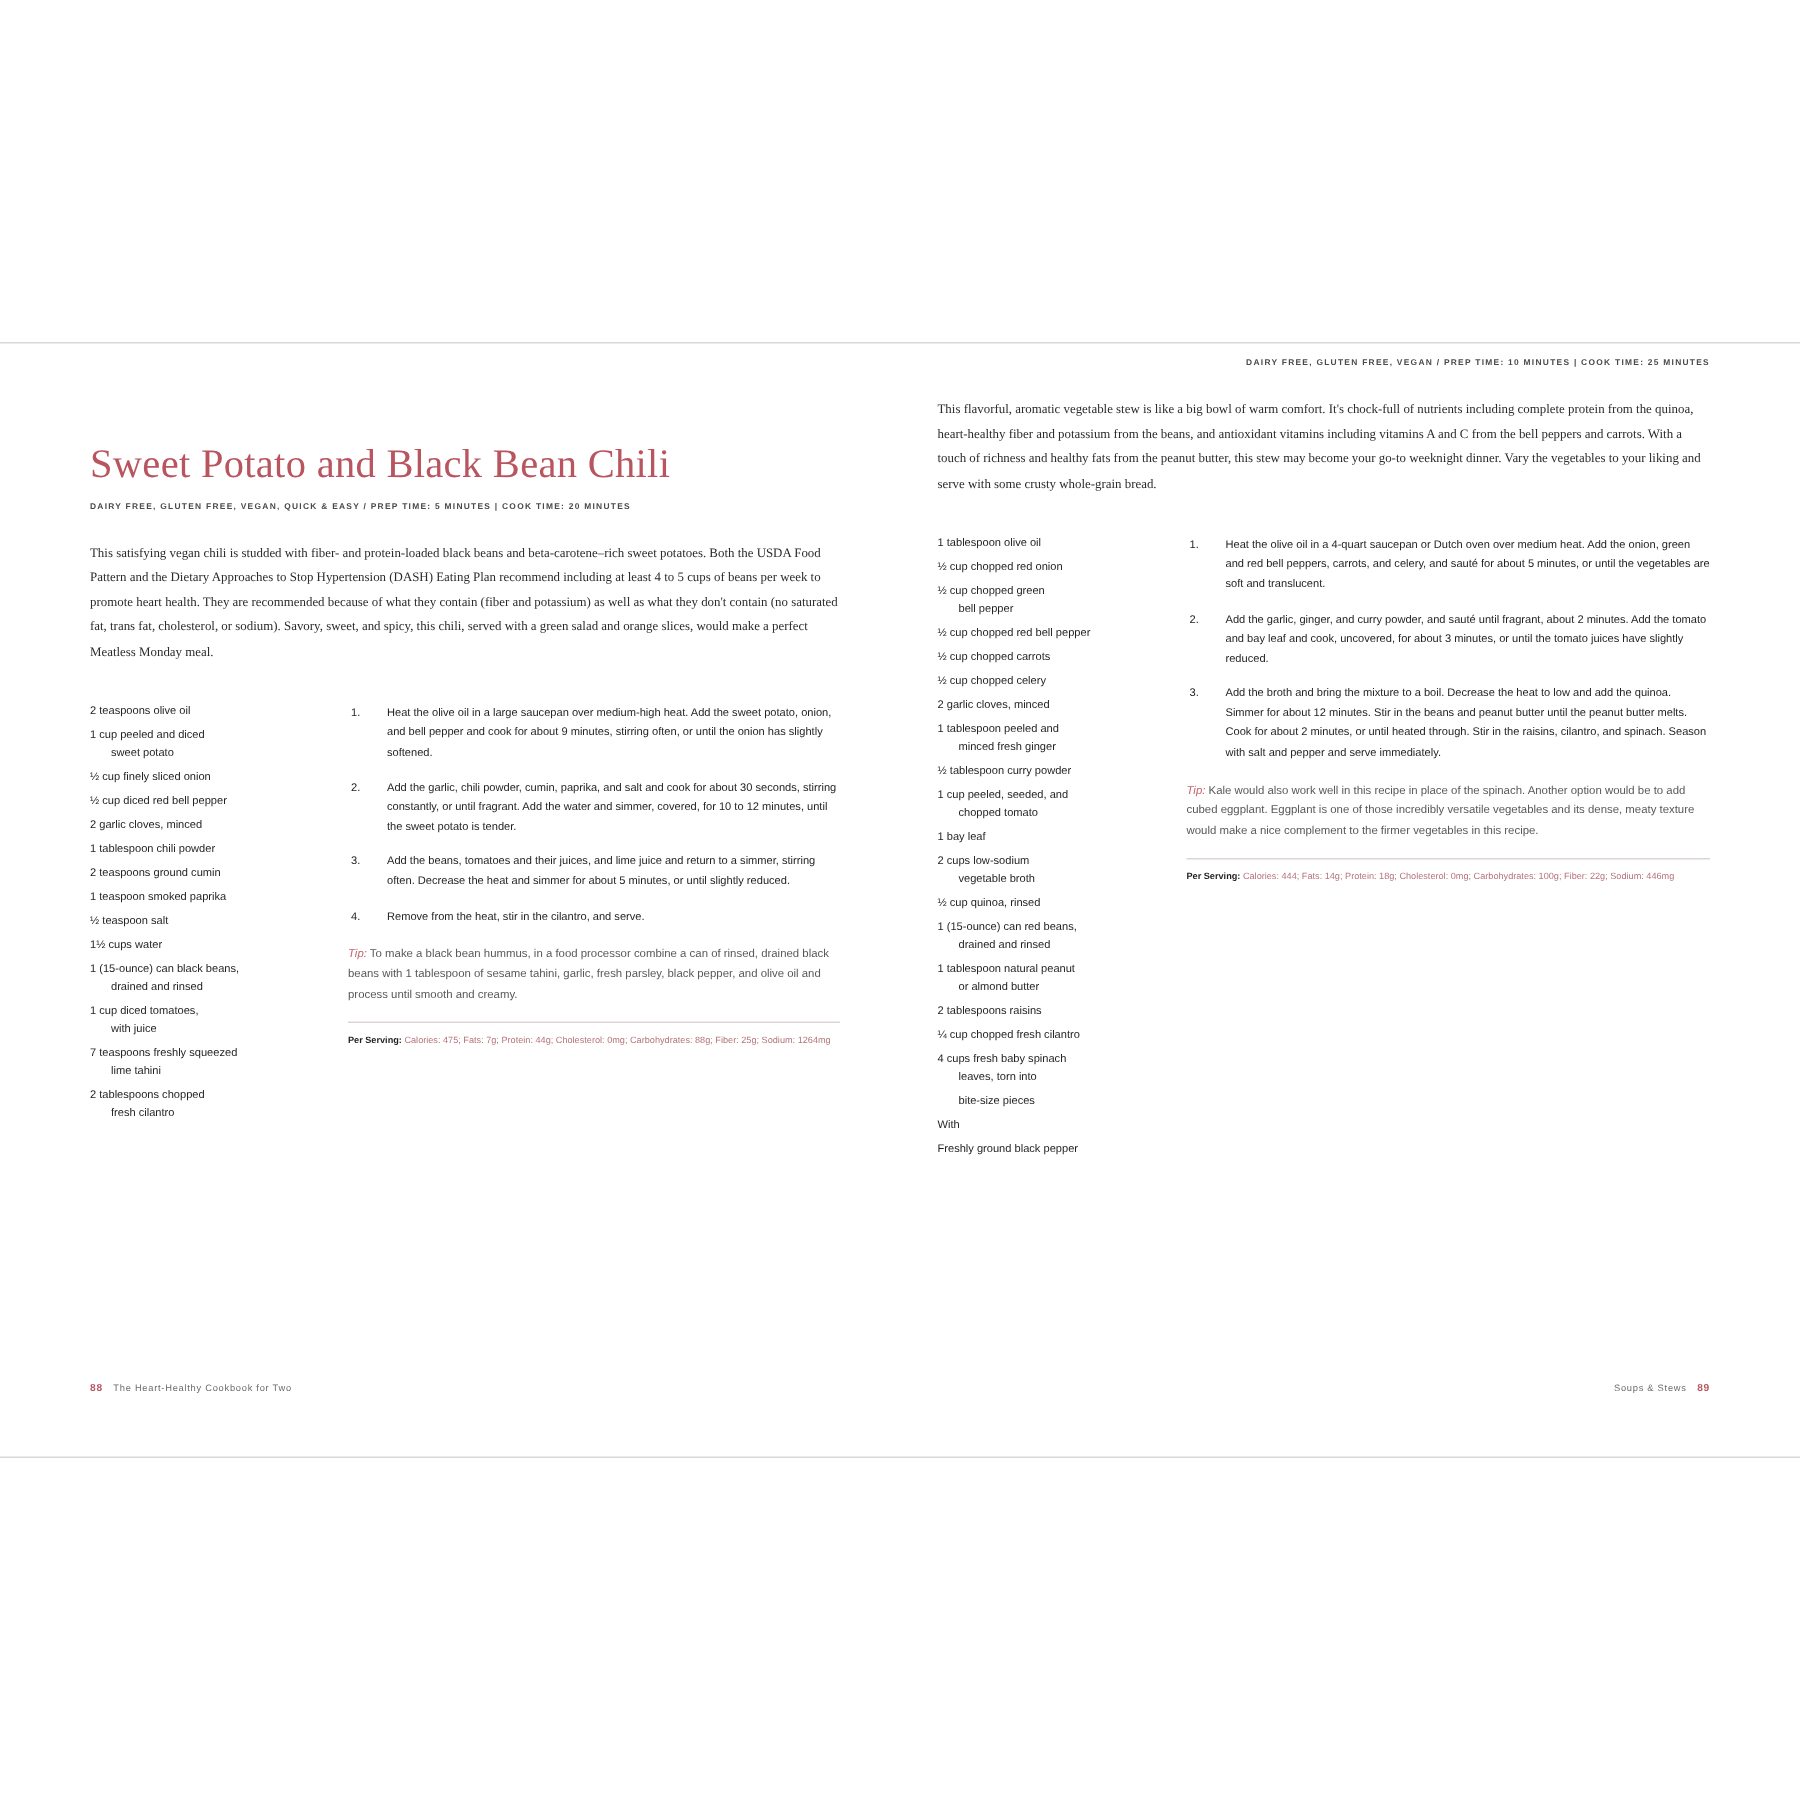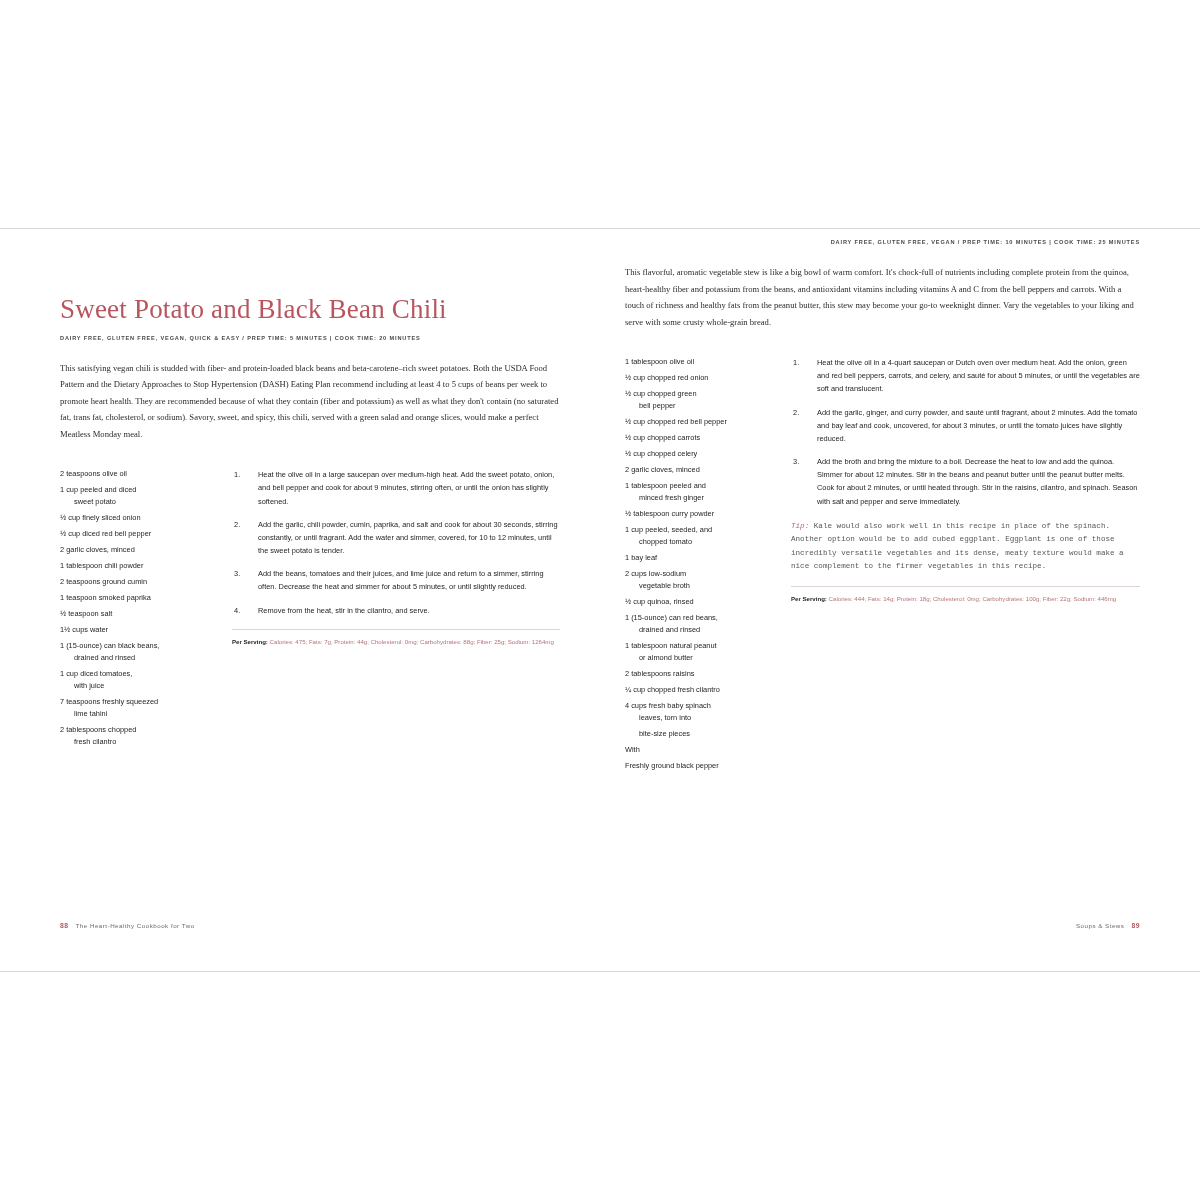--- a/index.html
+++ b/index.html
@@ -126,21 +126,21 @@
     content: counter(stepcount) ".";
     position: absolute;
     left: 2px;
     top: 0;
     font-size: 7.4px;
     color: #1e1e1e;
   }
 
   
   .tip {
-    font-family: Liberation Mono, monospace;
+    font-family: Liberation Sans, sans-serif;
     font-size: 7.6px;
     line-height: 1.78;
     color: #585858;
     margin-top: 12px;
   }
   .tip .tip-label {
     color: #c2656d;
     font-style: italic;
     font-weight: 400;
   }
@@ -217,20 +217,24 @@
       </div>
 
       <div class="col-steps">
         <ol class="steps" id="left-steps">
             <li>Heat the olive oil in a large saucepan over medium-high heat. Add the sweet potato, onion, and bell pepper and cook for about 9 minutes, stirring often, or until the onion has slightly softened.</li>
             <li>Add the garlic, chili powder, cumin, paprika, and salt and cook for about 30 seconds, stirring constantly, or until fragrant. Add the water and simmer, covered, for 10 to 12 minutes, until the sweet potato is tender.</li>
             <li>Add the beans, tomatoes and their juices, and lime juice and return to a simmer, stirring often. Decrease the heat and simmer for about 5 minutes, or until slightly reduced.</li>
             <li>Remove from the heat, stir in the cilantro, and serve.</li>
           </ol>
 
+        <p class="tip">
+          <span class="tip-label">Tip:</span>
+          <span>To make a black bean hummus, in a food processor combine a can of rinsed, drained black beans with 1 tablespoon of sesame tahini, garlic, fresh parsley, black pepper, and olive oil and process until smooth and creamy.</span>
+        </p>
 
         <hr class="nutrition-rule">
 
         <p class="nutrition">
           <span class="nut-label">Per Serving:</span>
           <span>Calories: 475; Fats: 7g; Protein: 44g; Cholesterol: 0mg; Carbohydrates: 88g; Fiber: 25g; Sodium: 1264mg</span>
         </p>
       </div>
     </div>
 

